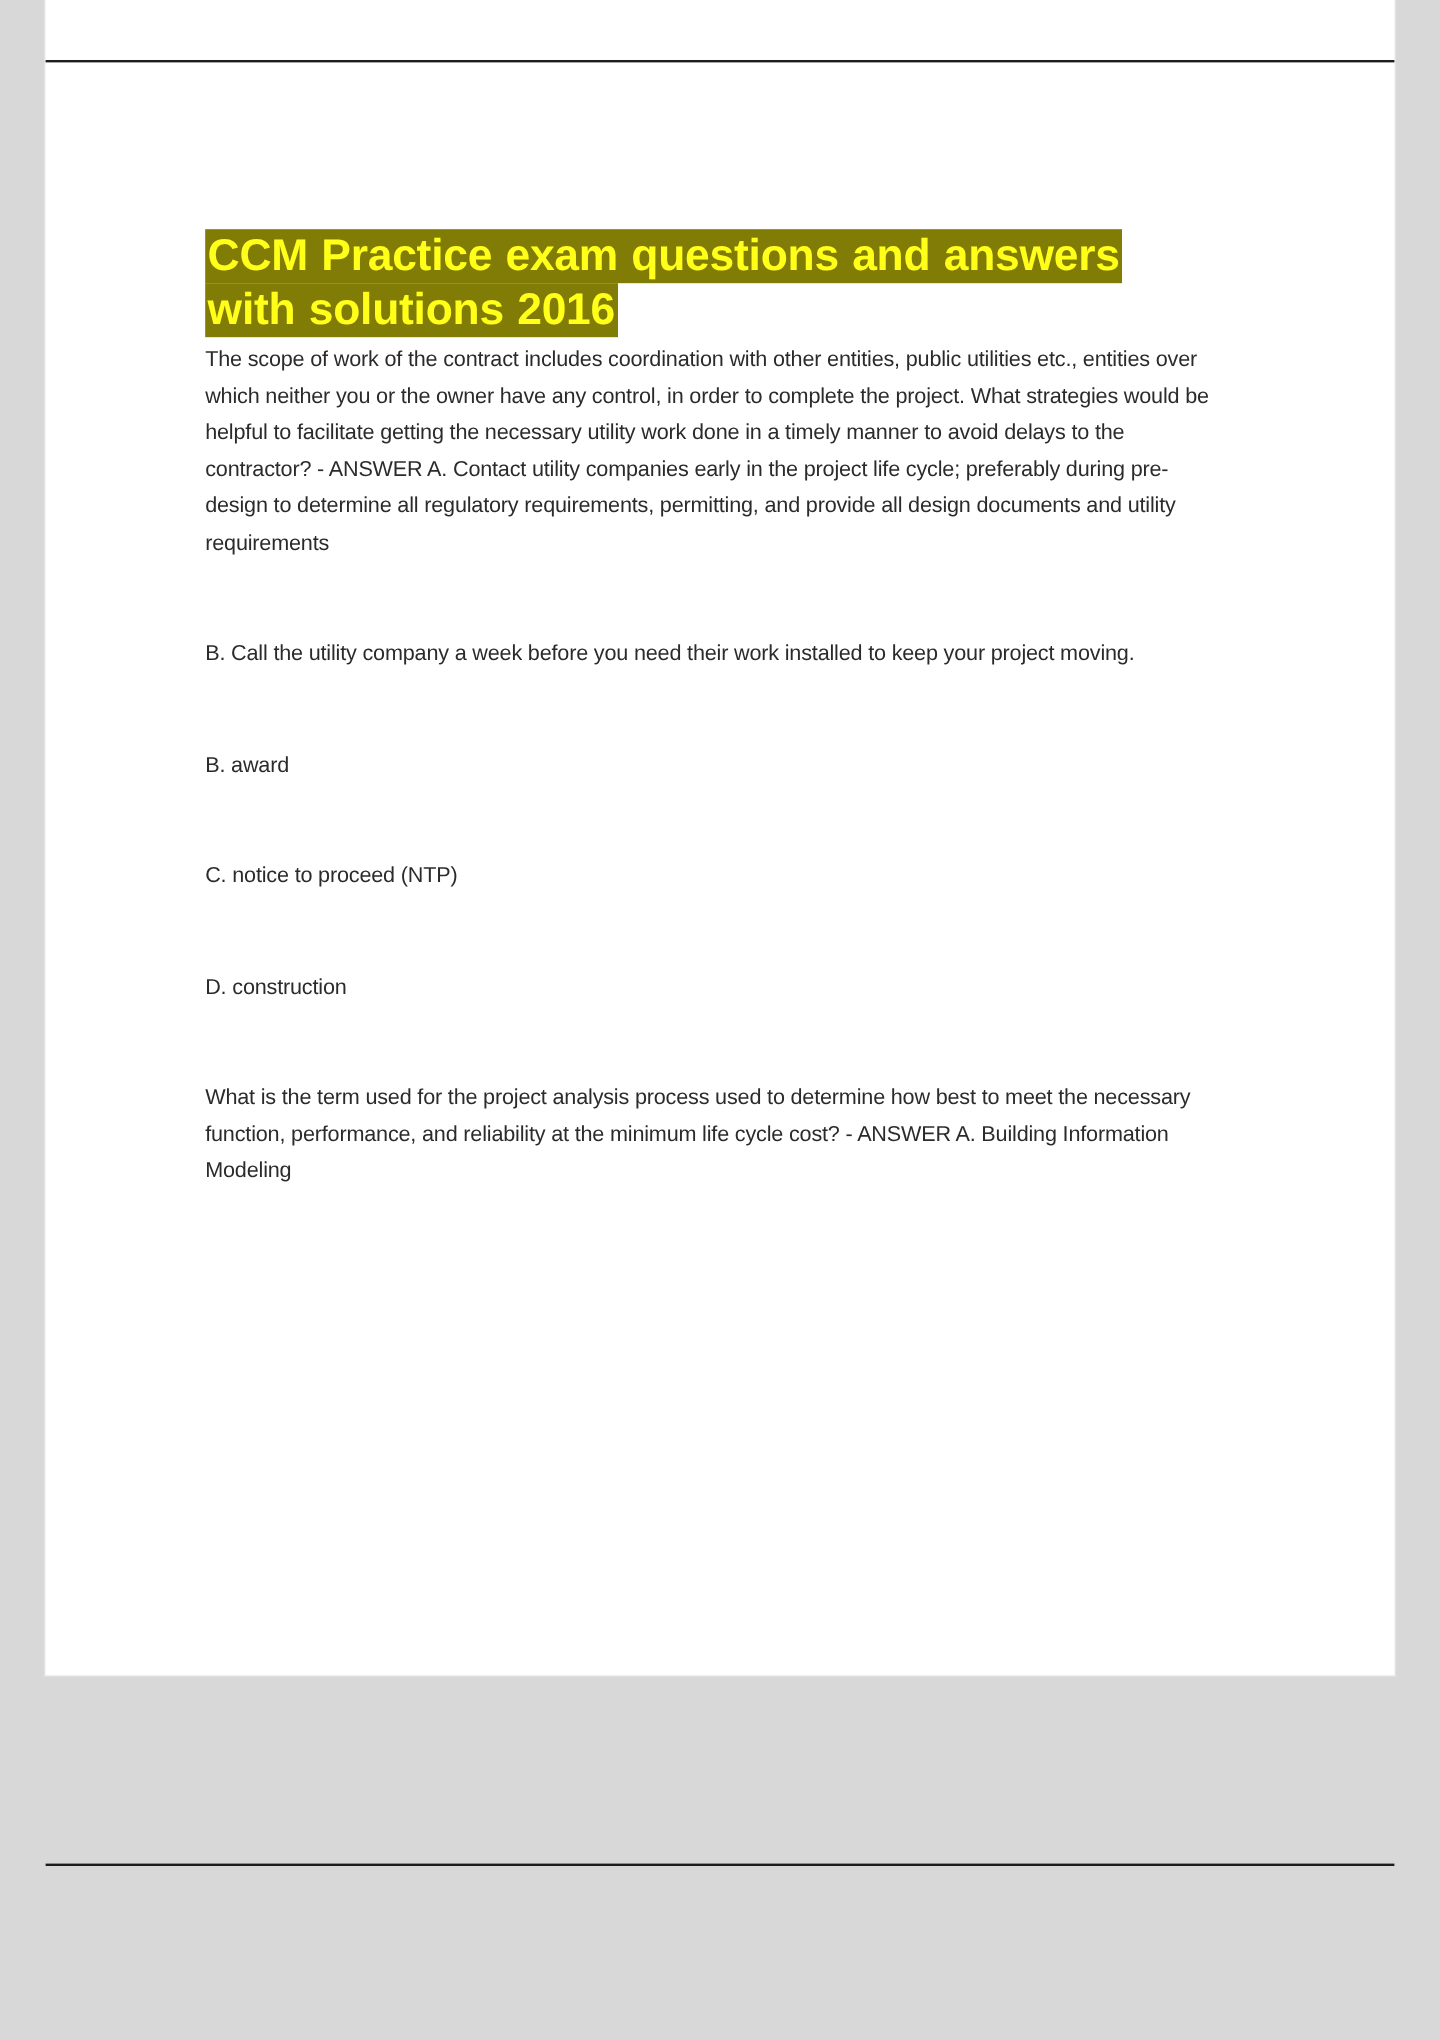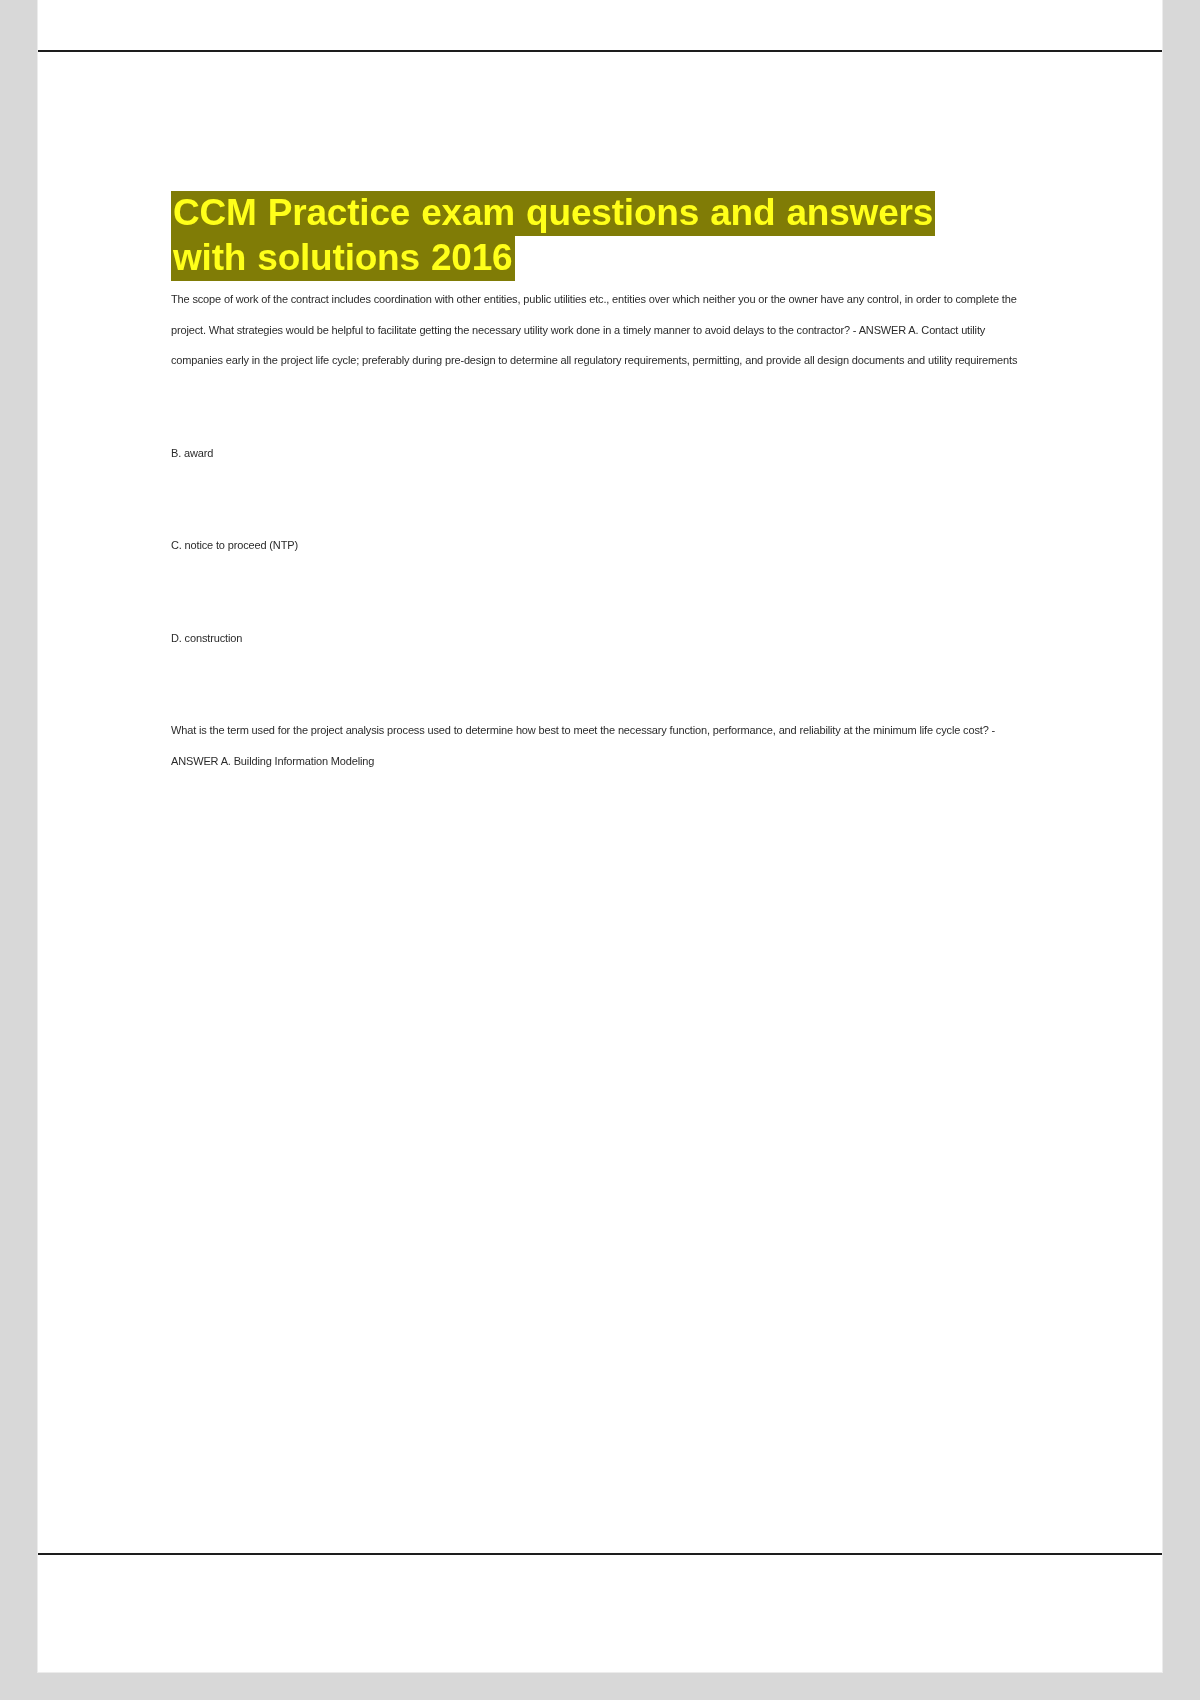--- a/index.html
+++ b/index.html
@@ -14,21 +14,21 @@
     background: #d8d8d8;
     font-family: "Liberation Sans", sans-serif;
     overflow: hidden;
   }
 
   .page {
     position: absolute;
     left: 38px;
     top: 0;
     width: 1124px;
-    height: 1672px;
+    height: 1396px;
     background: #ffffff;
     box-shadow: 0 0 0 1px #ececec;
   }
 
   .rule-top {
     position: absolute;
     left: 0;
     top: 50px;
     width: 1124px;
     height: 2px;
@@ -63,21 +63,21 @@
   }
   .doc-title .hl {
     background: #807c06;
     box-decoration-break: clone;
     -webkit-box-decoration-break: clone;
     padding: 1px 2px 3px 2px;
   }
 
   .body-text {
     font-family: "Liberation Sans", sans-serif;
-    font-size: 11px;
+    font-size: 18px;
     line-height: 30.5px;
     color: #2b2b2b;
     letter-spacing: -0.15px;
     margin: 0;
   }
 
   .block {
     margin: 0 0 62px 0;
   }
   .block.first {
@@ -93,20 +93,21 @@
 <div class="page">
 
   <div class="rule-top"></div>
 
   <div class="content">
 
     <h1 class="doc-title"><span class="hl">CCM Practice exam questions and answers</span><br><span class="hl">with solutions 2016</span></h1>
 
     <p class="body-text block first">The scope of work of the contract includes coordination with other entities, public utilities etc., entities over which neither you or the owner have any control, in order to complete the project. What strategies would be helpful to facilitate getting the necessary utility work done in a timely manner to avoid delays to the contractor? - ANSWER A. Contact utility companies early in the project life cycle; preferably during pre-design to determine all regulatory requirements, permitting, and provide all design documents and utility requirements</p>
 
+    <p class="body-text block">B. Call the utility company a week before you need their work installed to keep your project moving.</p>
 
 
 
 
     <p class="body-text block">B. award</p>
 
     <p class="body-text block">C. notice to proceed (NTP)</p>
 
     <p class="body-text block">D. construction</p>
 

